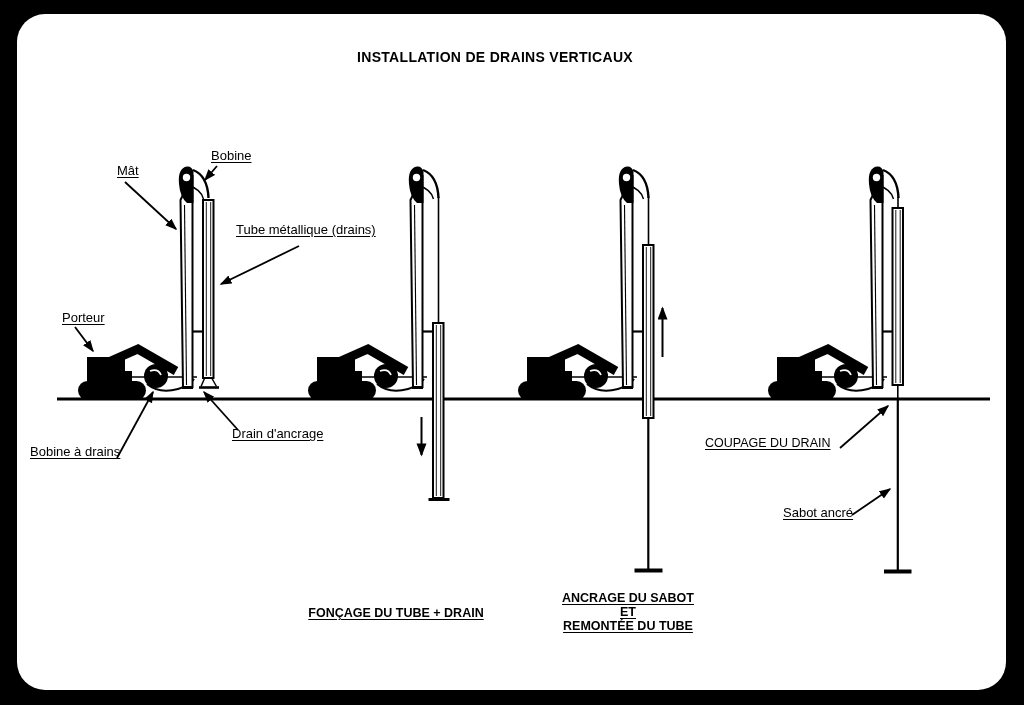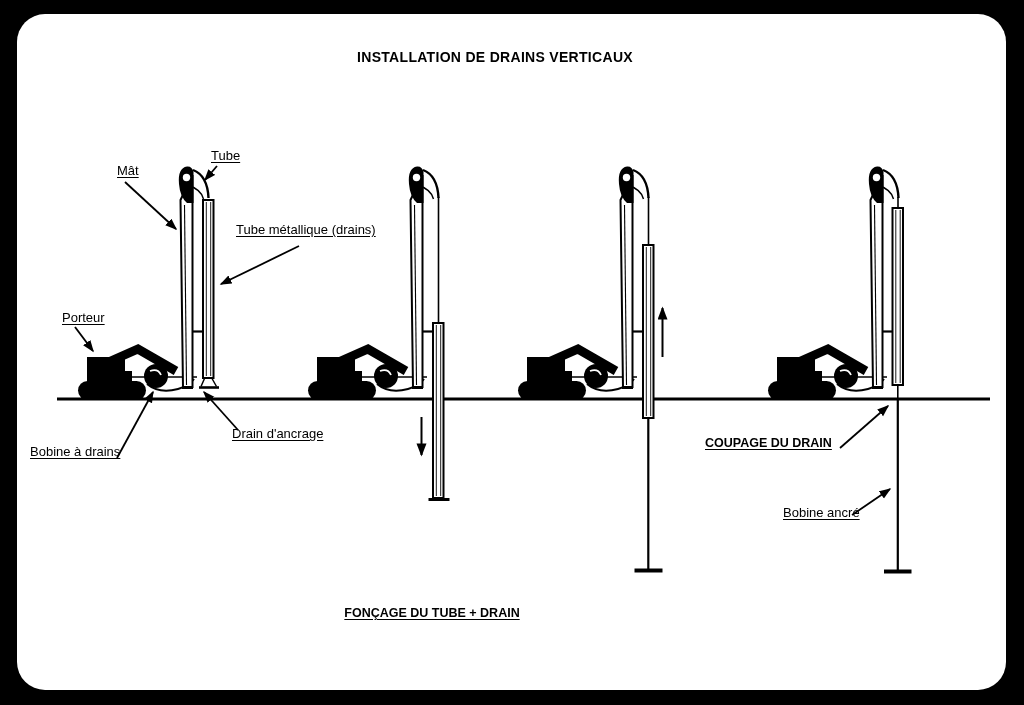--- a/index.html
+++ b/index.html
@@ -4,24 +4,24 @@
 <style>
   html,body { margin:0; padding:0; }
   body { font-family:"Liberation Sans", sans-serif; }
   .page { position:relative; width:1024px; height:705px; background:#000; overflow:hidden; }
   .sheet { position:absolute; left:17px; top:14px; width:989px; height:676px;
            background:#fff; border-radius:28px; }
   svg.diagram { position:absolute; left:0; top:0; }
   .txt { position:absolute; color:#000; white-space:nowrap; }
   .title { font-size:14px; font-weight:bold; letter-spacing:0.3px; transform:translateX(-50%); }
   .lbl { font-size:13px; text-decoration:underline; text-underline-offset:2px; }
-  .lbl-bold { font-size:12.5px; font-weight:bold; text-decoration:underline; text-underline-offset:2px; }
+  .lbl-bold { font-size:12.5px; font-weight:normal; text-decoration:underline; text-underline-offset:2px; }
   .caption { font-size:12.5px; font-weight:bold; transform:translateX(-50%); text-align:center; }
   .caption .cl { display:block; text-decoration:underline; text-underline-offset:2px; line-height:13.8px; }
-  .caption.single { text-decoration:underline; text-underline-offset:2px;margin-left:36px; }
+  .caption.single { text-decoration:underline; text-underline-offset:2px; }
 </style>
 </head>
 <body>
 
 <div class="page">
   <div class="sheet"></div>
 
   <svg class="diagram" width="1024" height="705" viewBox="0 0 1024 705" xmlns="http://www.w3.org/2000/svg">
     <defs>
       <marker id="ah" markerWidth="7.5" markerHeight="6" refX="5.8" refY="2.5" orient="auto">
@@ -109,22 +109,27 @@
       <line x1="238" y1="430" x2="204" y2="392" marker-end="url(#ah)"></line>
       <line x1="117" y1="458" x2="153" y2="392" marker-end="url(#ah)"></line>
       <line x1="840" y1="448" x2="888" y2="406" marker-end="url(#ah)"></line>
       <line x1="852" y1="515" x2="890" y2="489" marker-end="url(#ah)"></line>
     </g>
   </svg>
 
   <div class="txt title" style="left:495px; top:49px;">INSTALLATION DE DRAINS VERTICAUX</div>
 
   <div class="txt lbl" style="left:117px; top:163px;">Mât</div>
-  <div class="txt lbl" style="left:211px; top:148px;">Tube</div>
+  <div class="txt lbl" style="left:211px; top:148px;">Bobine</div>
   <div class="txt lbl" style="left:236px; top:222px;">Tube métallique (drains)</div>
   <div class="txt lbl" style="left:62px; top:310px;">Porteur</div>
   <div class="txt lbl" style="left:232px; top:426px;">Drain d'ancrage</div>
   <div class="txt lbl" style="left:30px; top:444px;">Bobine à drains</div>
   <div class="txt lbl-bold" style="left:705px; top:436px;">COUPAGE DU DRAIN</div>
-  <div class="txt lbl" style="left:783px; top:505px;">Bobine ancré</div>
+  <div class="txt lbl" style="left:783px; top:505px;">Sabot ancré</div>
 
   <div class="txt caption single" style="left:396px; top:606px;">FONÇAGE DU TUBE + DRAIN</div>
+  <div class="txt caption" style="left:628px; top:592px;">
+    <span class="cl">ANCRAGE DU SABOT</span>
+    <span class="cl">ET</span>
+    <span class="cl">REMONTÉE DU TUBE</span>
+  </div>
 </div>
 
 </body></html>

